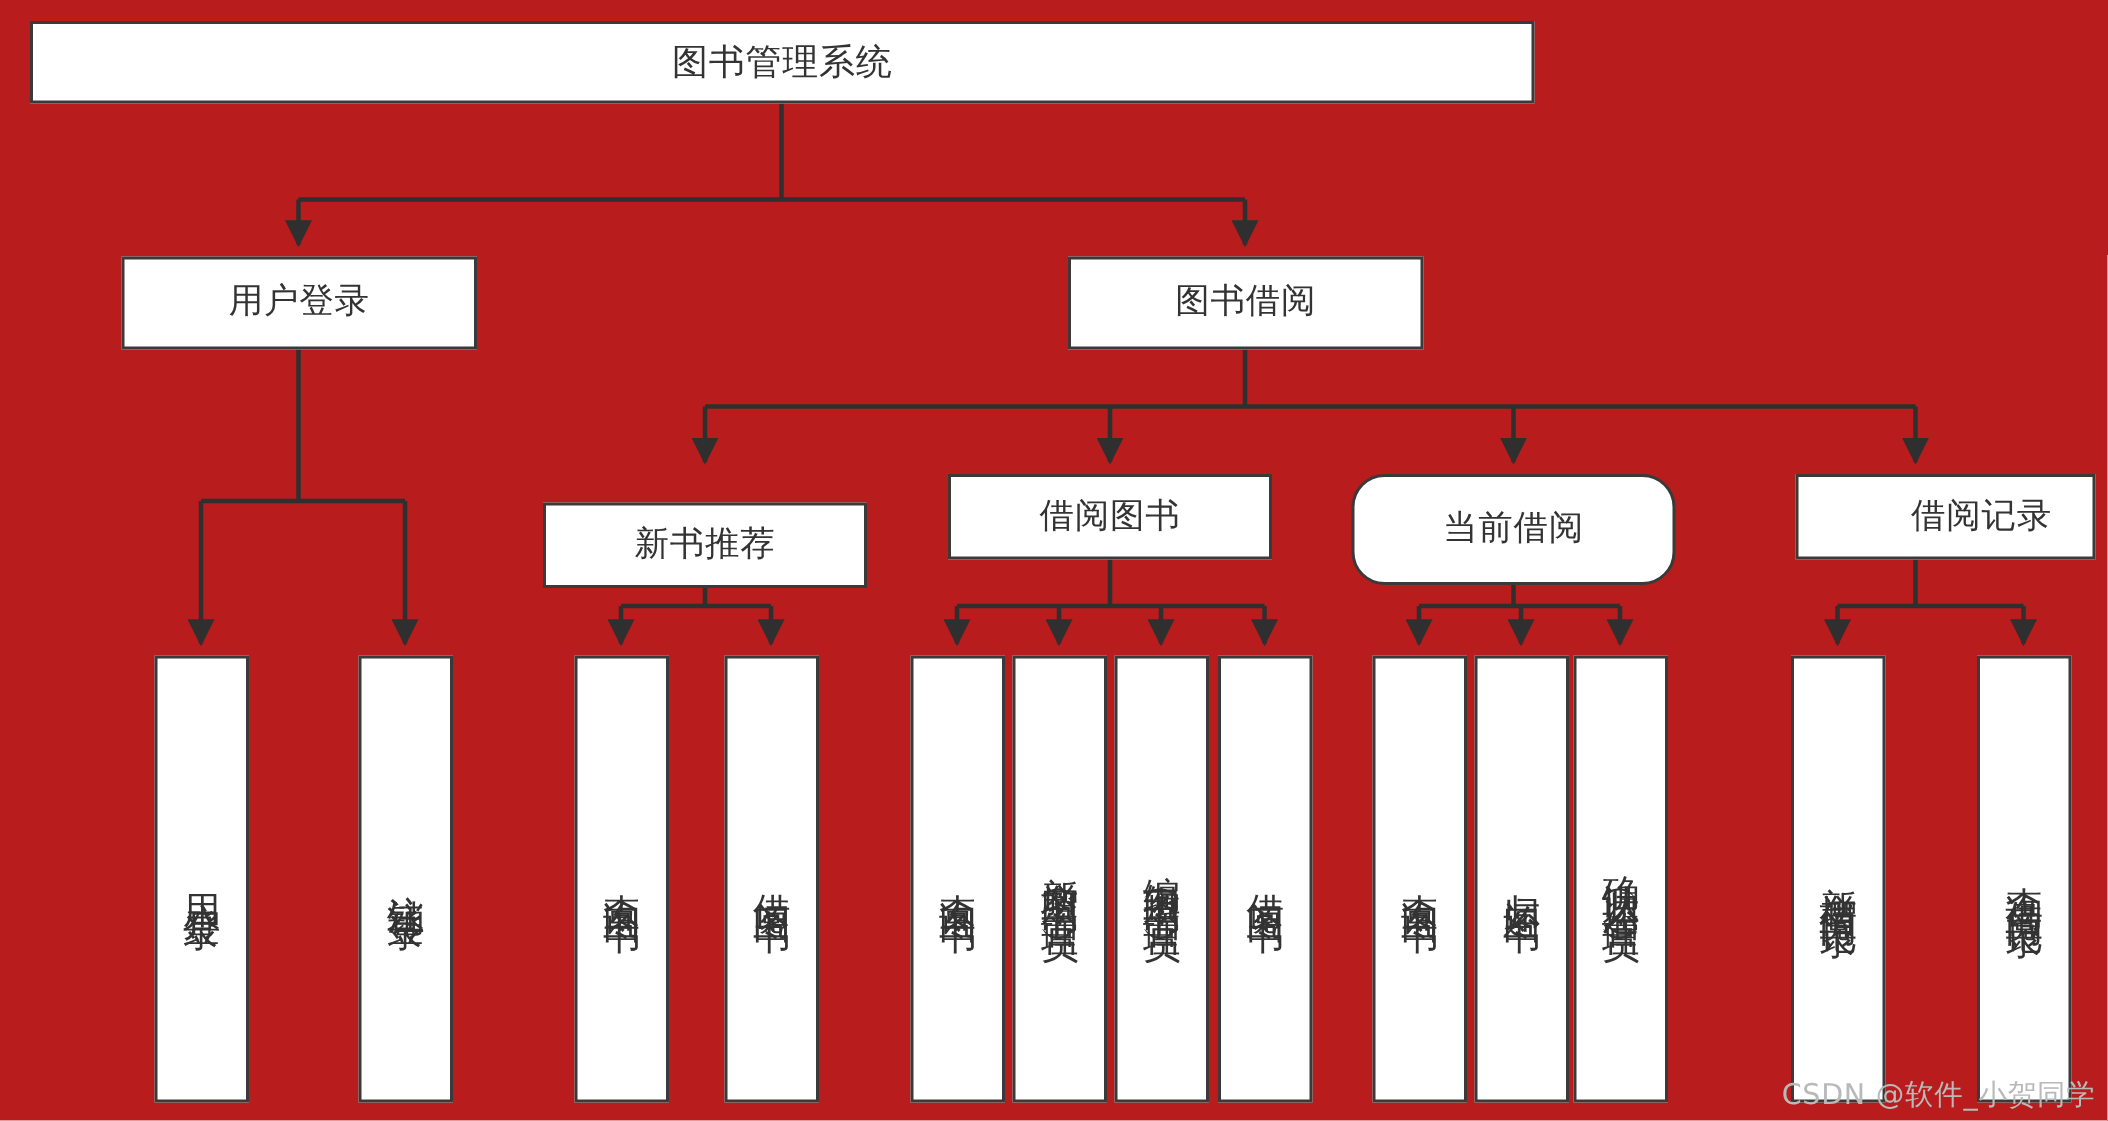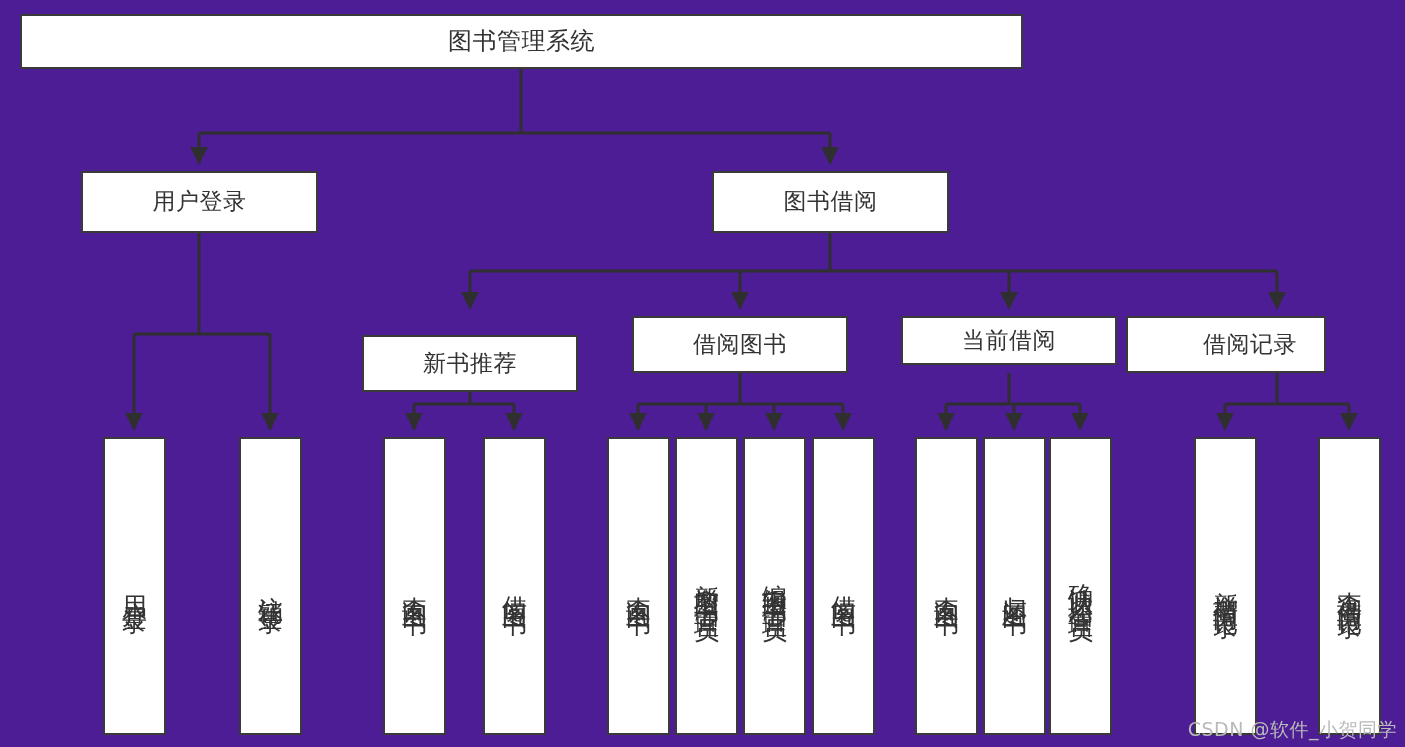--- a/index.html
+++ b/index.html
@@ -7,21 +7,21 @@
     padding: 0;
     background: #ffffff;
   }
   body {
     font-family: "DejaVu Sans", "Liberation Sans", sans-serif;
   }
   #canvas {
     position: relative;
     width: 1405px;
     height: 747px;
-    background: #4c1d95;
+    background: #b91c1c;
     overflow: hidden;
   }
   svg.wires {
     position: absolute;
     left: 0;
     top: 0;
     width: 1405px;
     height: 747px;
     pointer-events: none;
   }
@@ -143,25 +143,25 @@
   </div>
 
   <div class="node horiz" style="left:362px; top:316px; width:216px; height:57px;margin-top:19px;">
     <span class="label">新书推荐</span>
   </div>
 
   <div class="node horiz" style="left:632px; top:316px; width:216px; height:57px;">
     <span class="label">借阅图书</span>
   </div>
 
-  <div class="node horiz" style="left:901px; top:316px; width:216px; height:49px;">
+  <div class="node horiz" style="left:901px; top:316px; width:216px; height:74px;border-radius:22px;">
     <span class="label">当前借阅</span>
   </div>
 
-  <div class="node horiz" style="left:1126px; top:316px; width:200px; height:57px;padding-left:48px;">
+  <div class="node horiz" style="left:1197px; top:316px; width:200px; height:57px;padding-left:48px;">
     <span class="label">借阅记录</span>
   </div>
 
   <div class="node vert" style="left:103px; top:437px; width:63px; height:298px;">
     <span class="label">用户登录</span>
   </div>
 
   <div class="node vert" style="left:239px; top:437px; width:63px; height:298px;">
     <span class="label">注销登录</span>
   </div>

